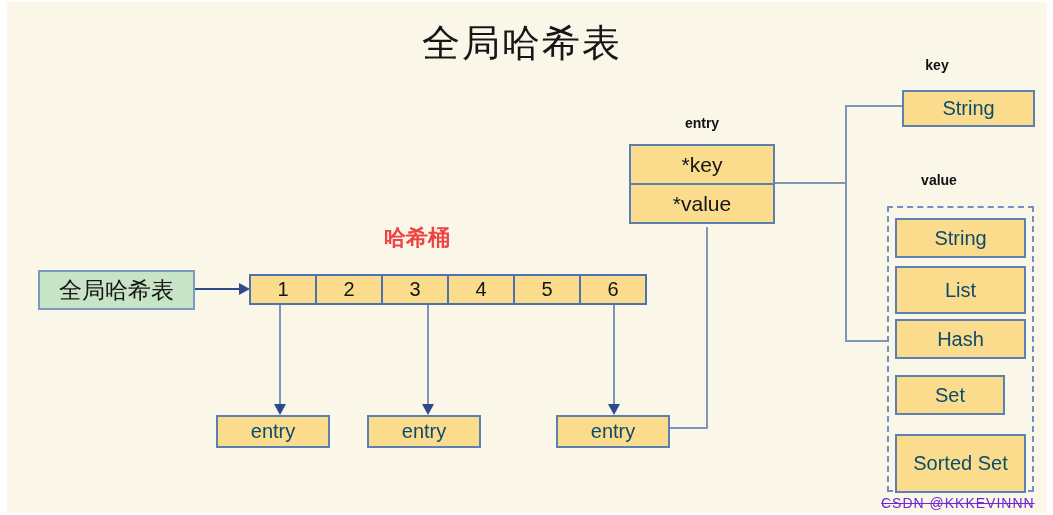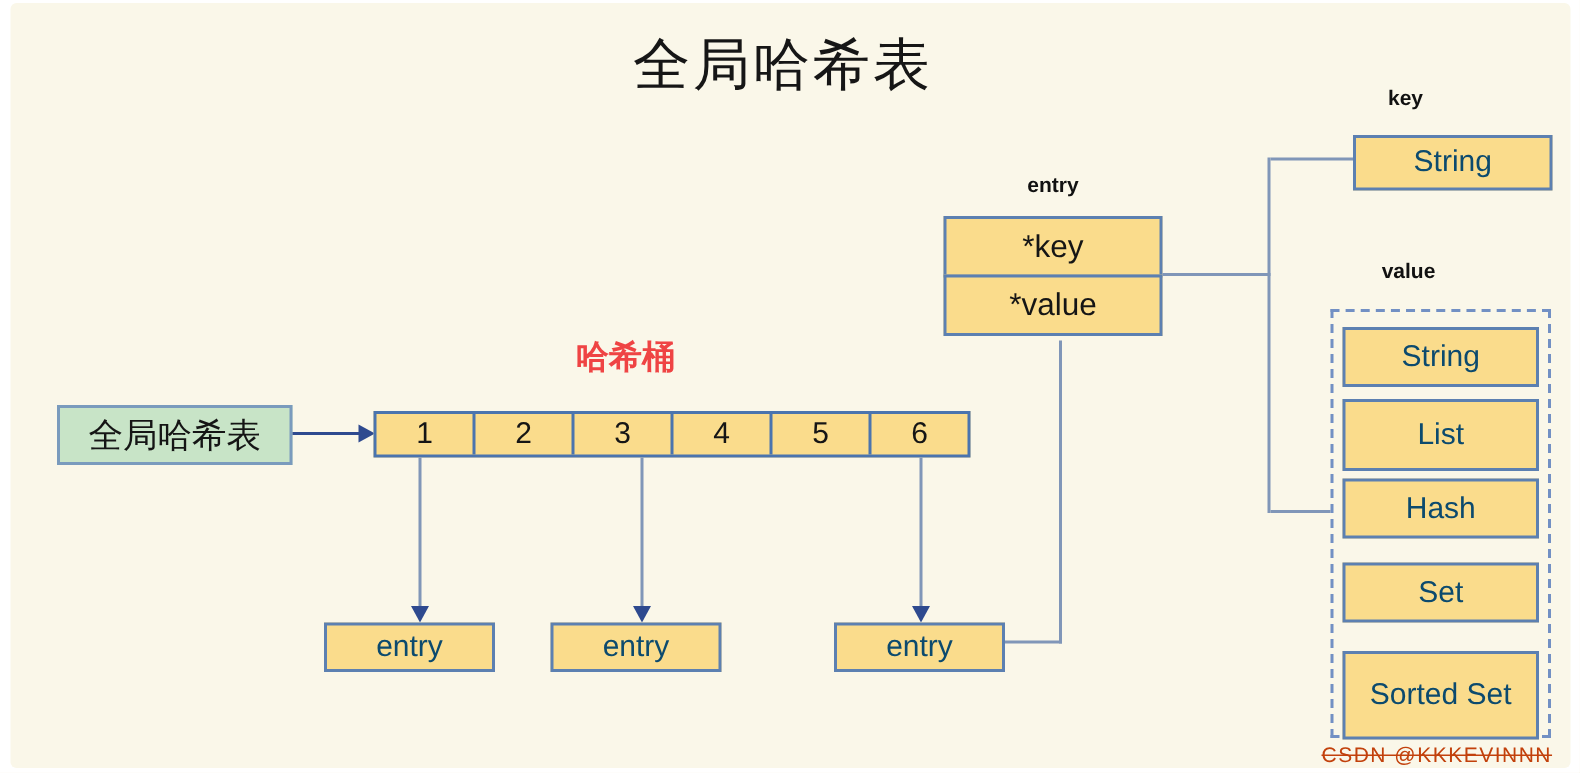--- a/index.html
+++ b/index.html
@@ -36,21 +36,21 @@
   .dashed-box{position:absolute;left:880px;top:204px;width:147px;height:286px;box-sizing:border-box;
        border:2px dashed #7290c4;}
 
   .line{position:absolute;background:#8096b8;}
   .arrow-line-dark{position:absolute;background:#2e4a8f;}
   .head-right{position:absolute;width:0;height:0;border-top:6px solid transparent;
        border-bottom:6px solid transparent;border-left:11px solid #2e4a8f;}
   .head-down{position:absolute;width:0;height:0;border-left:6px solid transparent;
        border-right:6px solid transparent;border-top:11px solid #2e4a8f;}
 
-  .watermark{position:absolute;left:874px;top:493px;font-size:14px;color:#c2410c;
+  .watermark{position:absolute;left:874px;top:493px;font-size:14px;color:#6d28d9;
        text-decoration:line-through;letter-spacing:1px;}
 </style>
 </head>
 <body>
 
 <div class="stage">
   <div class="canvas">
 
     <div class="title">全局哈希表</div>
 
@@ -97,19 +97,19 @@
     <div class="line" style="left:840px;top:338px;width:40px;height:2px;"></div>
 
     <div class="struct-label" style="left:880px;top:55px;width:100px;">key</div>
     <div class="box" style="left:895px;top:88px;width:133px;height:37px;">String</div>
 
     <div class="struct-label" style="left:882px;top:170px;width:100px;">value</div>
     <div class="dashed-box"></div>
     <div class="box" style="left:888px;top:216px;width:131px;height:40px;">String</div>
     <div class="box" style="left:888px;top:264px;width:131px;height:48px;">List</div>
     <div class="box" style="left:888px;top:317px;width:131px;height:40px;">Hash</div>
-    <div class="box" style="left:888px;top:373px;width:131px;height:40px;">Set</div>
+    <div class="box" style="left:888px;top:373px;width:110px;height:40px;">Set</div>
     <div class="box" style="left:888px;top:432px;width:131px;height:59px;">Sorted Set</div>
 
     <div class="watermark">CSDN @KKKEVINNN</div>
 
   </div>
 </div>
 
 </body></html>

